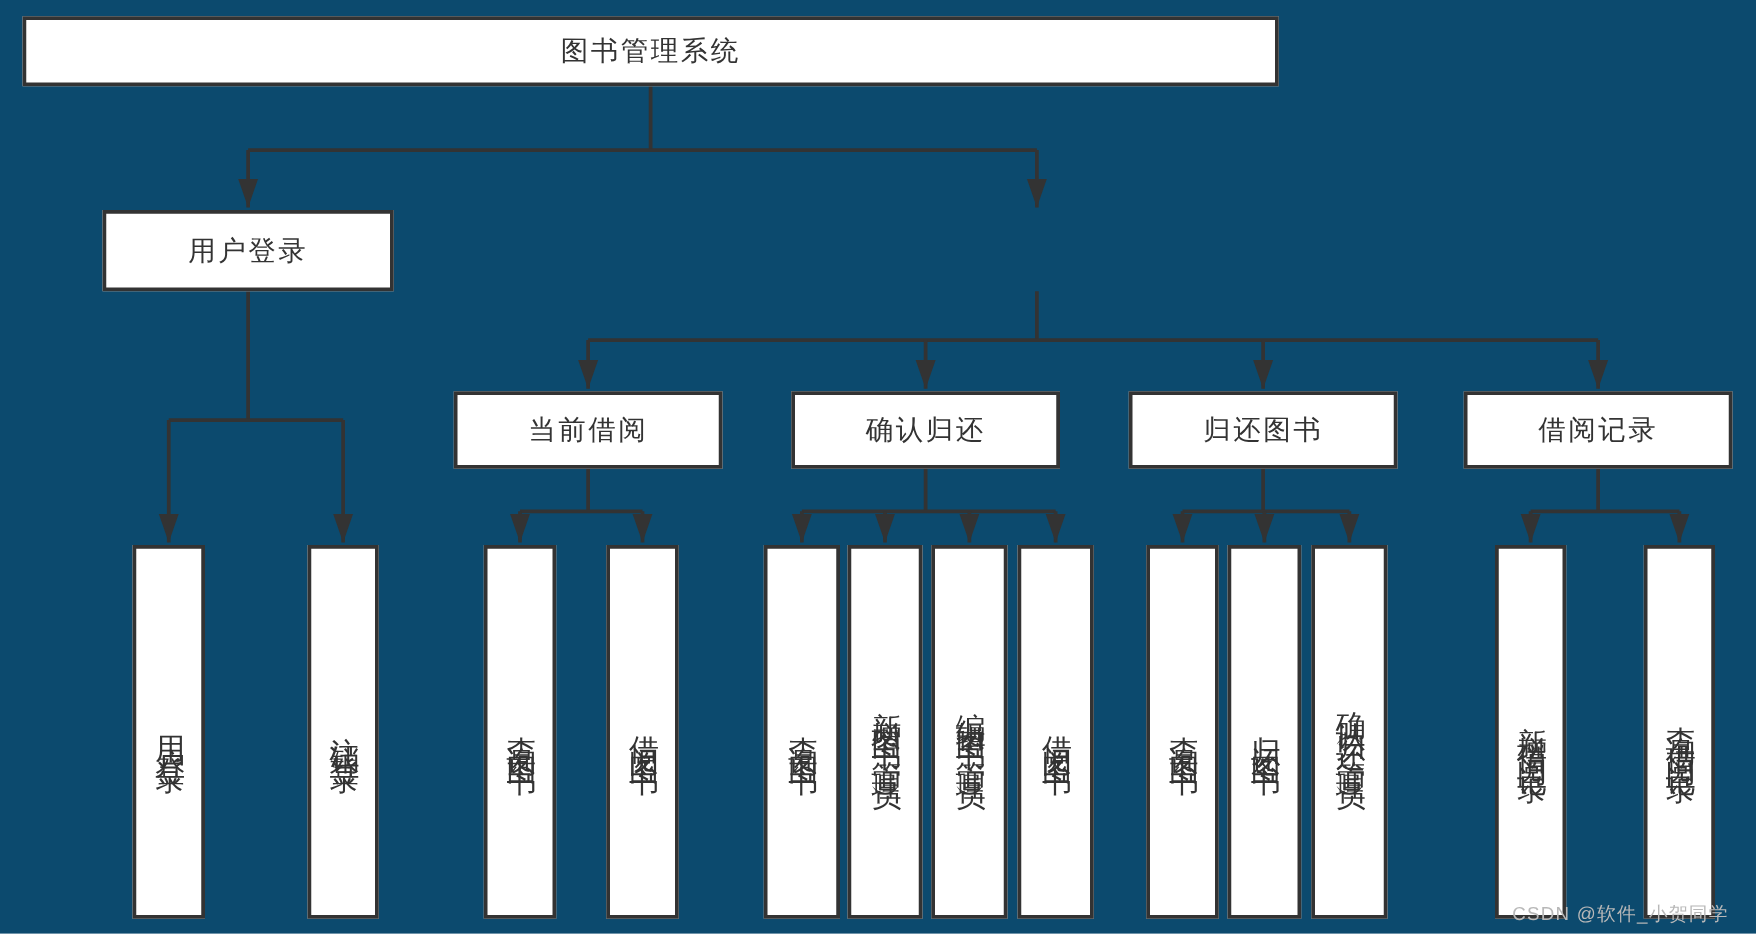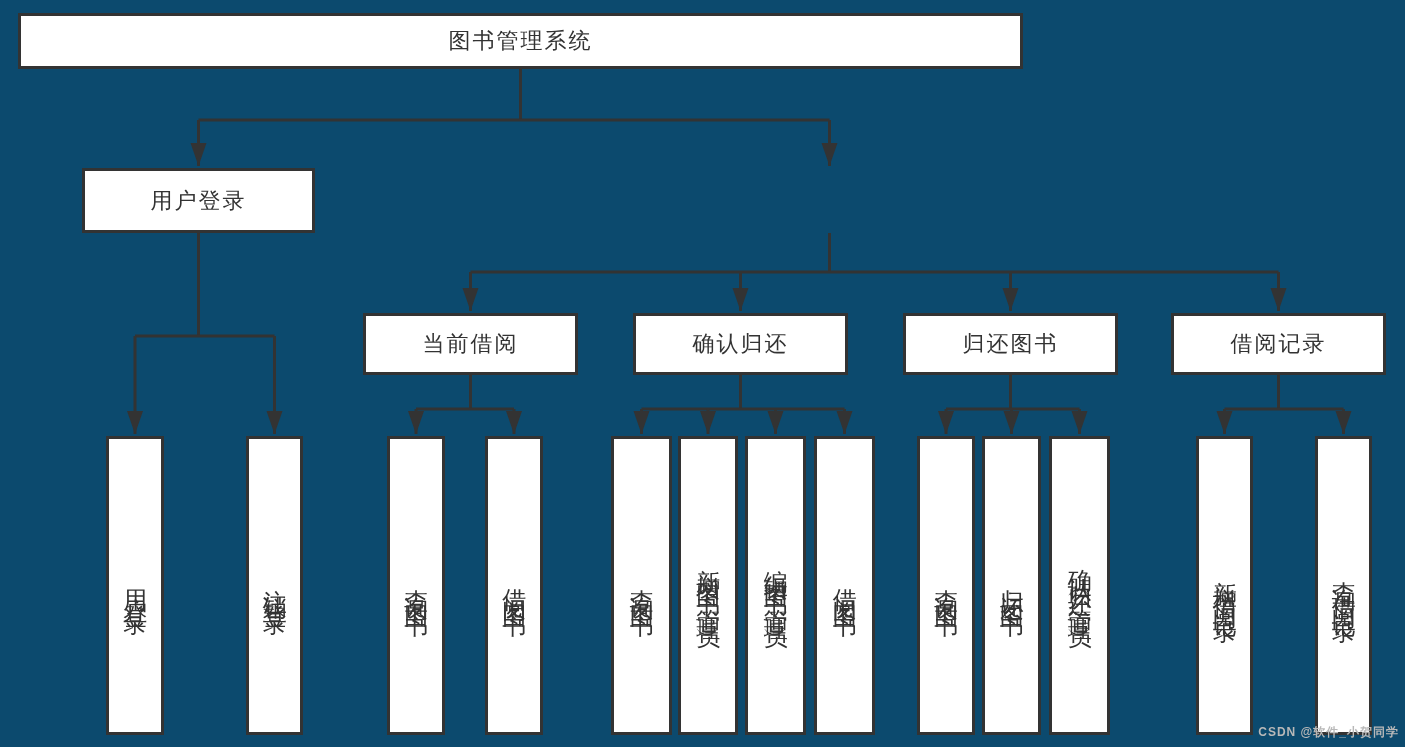--- a/index.html
+++ b/index.html
@@ -37,28 +37,27 @@
     writing-mode: vertical-rl;
     text-orientation: mixed;
     font-size: 24px;
     letter-spacing: 8px;
     line-height: 1.1;
     color: #333333;
     white-space: nowrap;
   }
   #watermark {
     position: absolute;
-    right: 6px;
+    right: 22px;
     bottom: 6px;
-    font-size: 12px;
+    font-size: 15px;
     color: #b8b8b8;
     letter-spacing: 1px;
     z-index: 3;
     white-space: nowrap;
-    font-weight: bold;
   }
 </style>
 </head>
 <body>
 
 <div id="stage">
 
   <svg id="connectors" viewBox="0 0 1405 747" xmlns="http://www.w3.org/2000/svg">
     <defs>
       <marker id="arw" viewBox="0 0 24 18" refX="23" refY="9" markerWidth="24" markerHeight="18" orient="auto" markerUnits="userSpaceOnUse">

